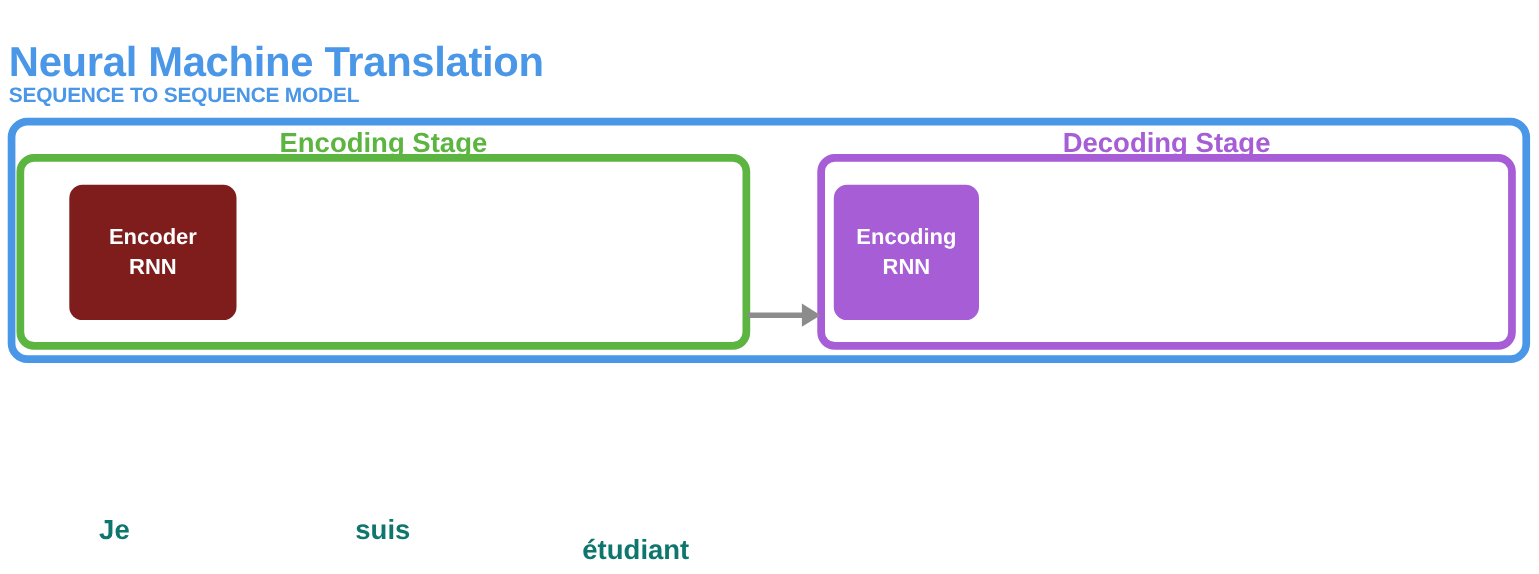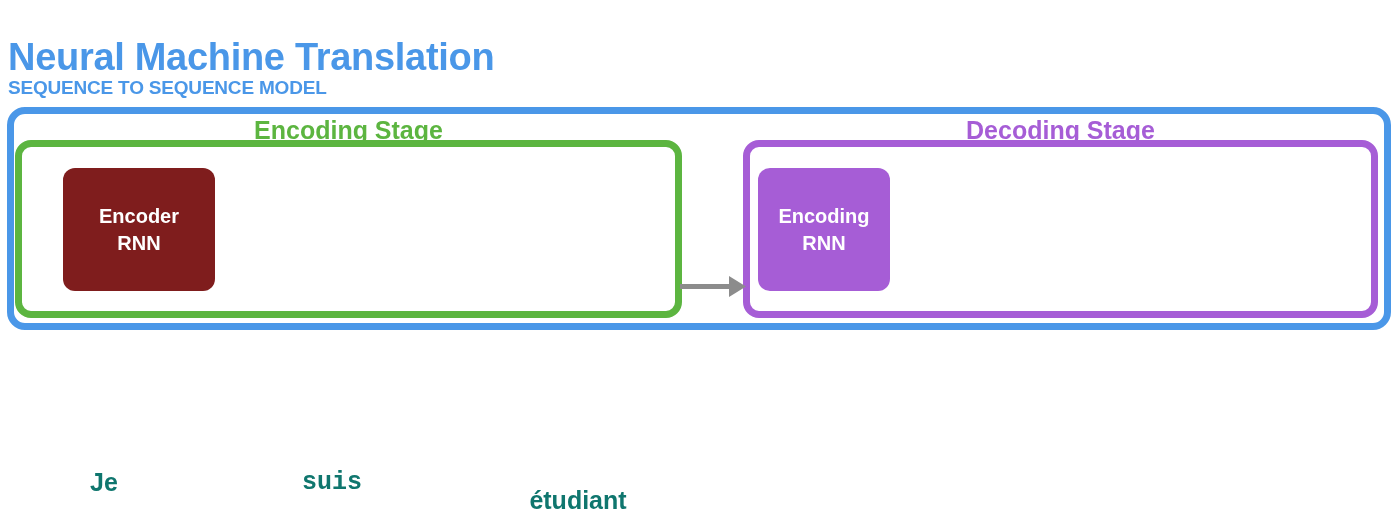--- a/index.html
+++ b/index.html
@@ -119,21 +119,21 @@
   .token {
     position: absolute;
     top: 468px;
     transform: translateX(-50%);
     font-size: 25px;
     font-weight: bold;
     color: #0f766e;
     white-space: nowrap;
   }
   .token.t0 { left: 104px; }
-  .token.t1 { left: 332px; font-family: Liberation Mono, monospace; }
+  .token.t1 { left: 348px; }
   .token.t2 { left: 578px; margin-top: 18px; }
 </style>
 </head>
 <body>
 
 <div class="page">
 
   <h1 class="page-title">Neural Machine Translation</h1>
 
   <h2 class="page-subtitle">SEQUENCE TO SEQUENCE MODEL</h2>

